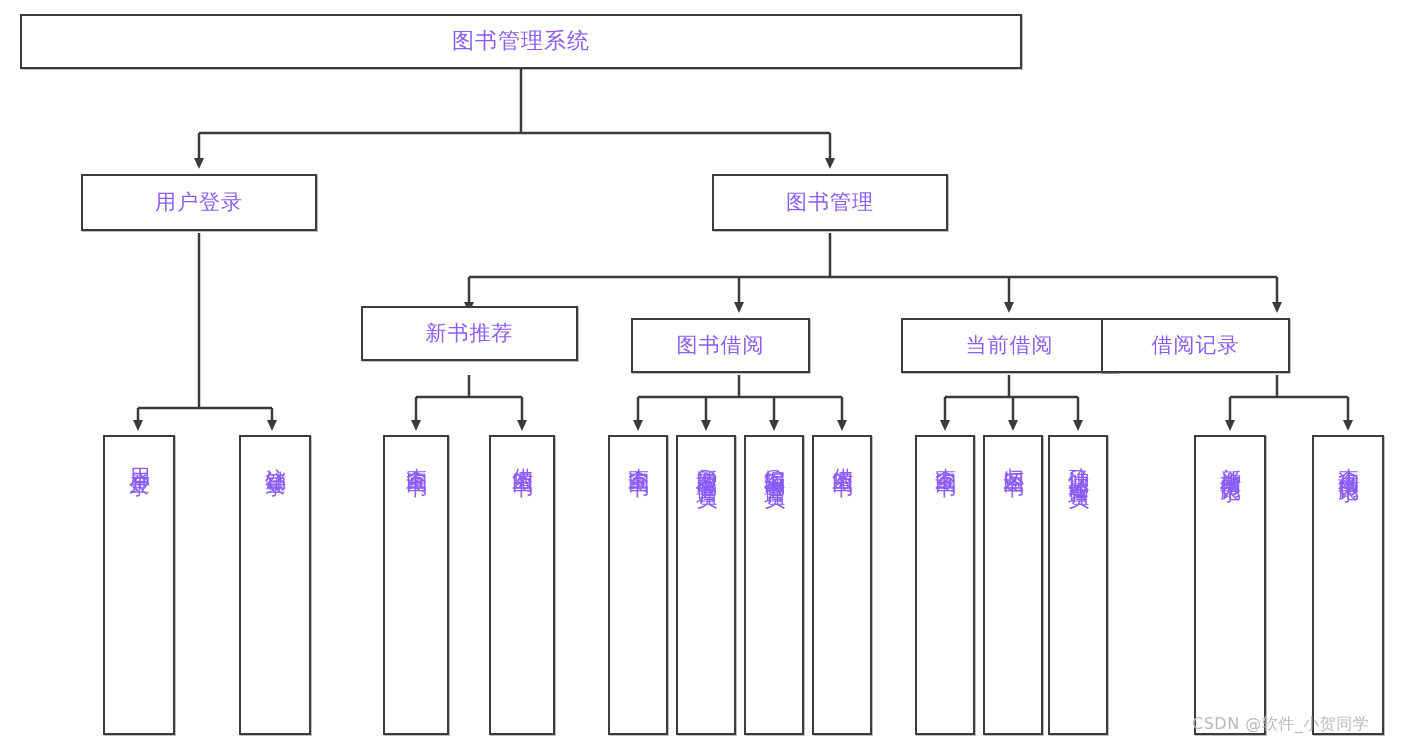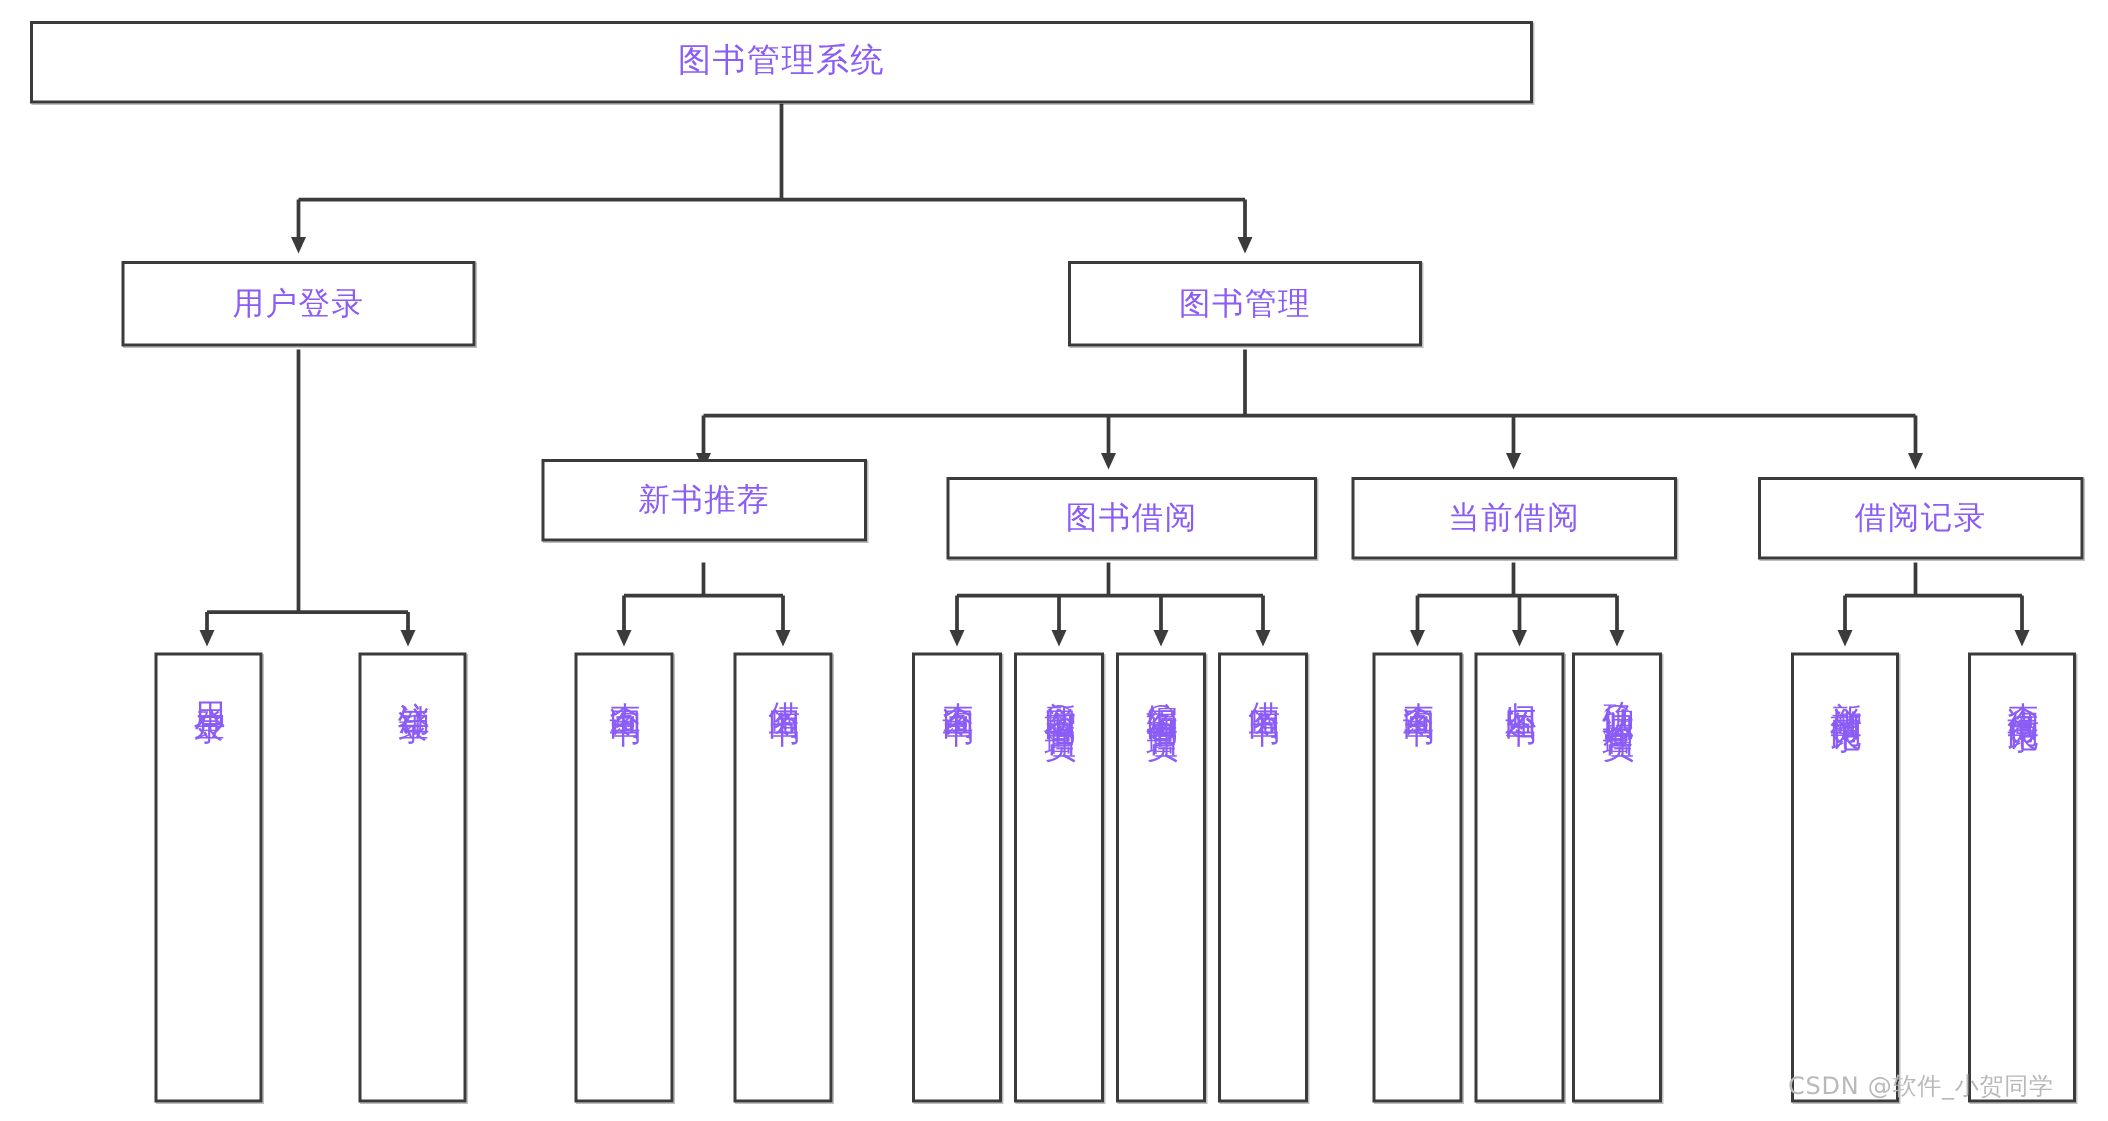--- a/index.html
+++ b/index.html
@@ -129,27 +129,27 @@
   <div class="node horizontal" style="left:81px; top:174px; width:236px; height:57px;">
     <span>用户登录</span>
   </div>
   <div class="node horizontal" style="left:712px; top:174px; width:236px; height:57px;">
     <span>图书管理</span>
   </div>
 
   <div class="node horizontal" style="left:361px; top:306px; width:217px; height:55px;">
     <span>新书推荐</span>
   </div>
-  <div class="node horizontal" style="left:631px; top:318px; width:247px; height:55px;">
+  <div class="node horizontal" style="left:631px; top:318px; width:179px; height:55px;">
     <span>图书借阅</span>
   </div>
   <div class="node horizontal" style="left:901px; top:318px; width:217px; height:55px;">
     <span>当前借阅</span>
   </div>
-  <div class="node horizontal" style="left:1172px; top:318px; width:217px; height:55px;text-align:right;">
+  <div class="node horizontal" style="left:1101px; top:318px; width:189px; height:55px;text-align:right;">
     <span>借阅记录</span>
   </div>
 
   <div class="node vertical" style="left:103px; top:435px; width:72px; height:300px;">
     <span class="vtext">用户登录</span>
   </div>
   <div class="node vertical" style="left:239px; top:435px; width:72px; height:300px;">
     <span class="vtext">注销登录</span>
   </div>
 

